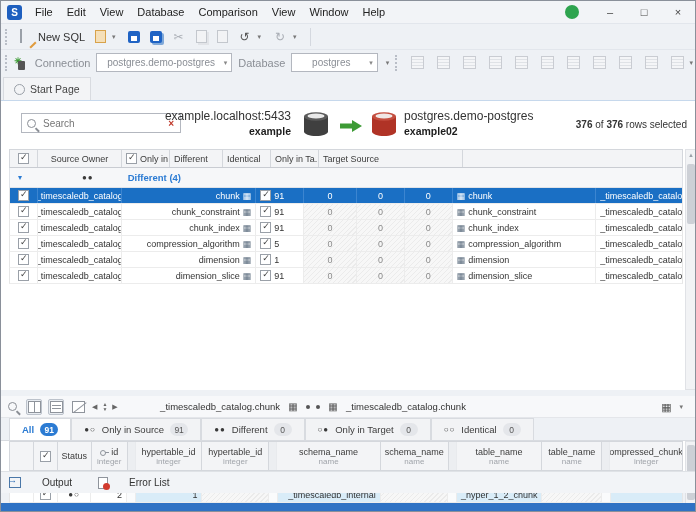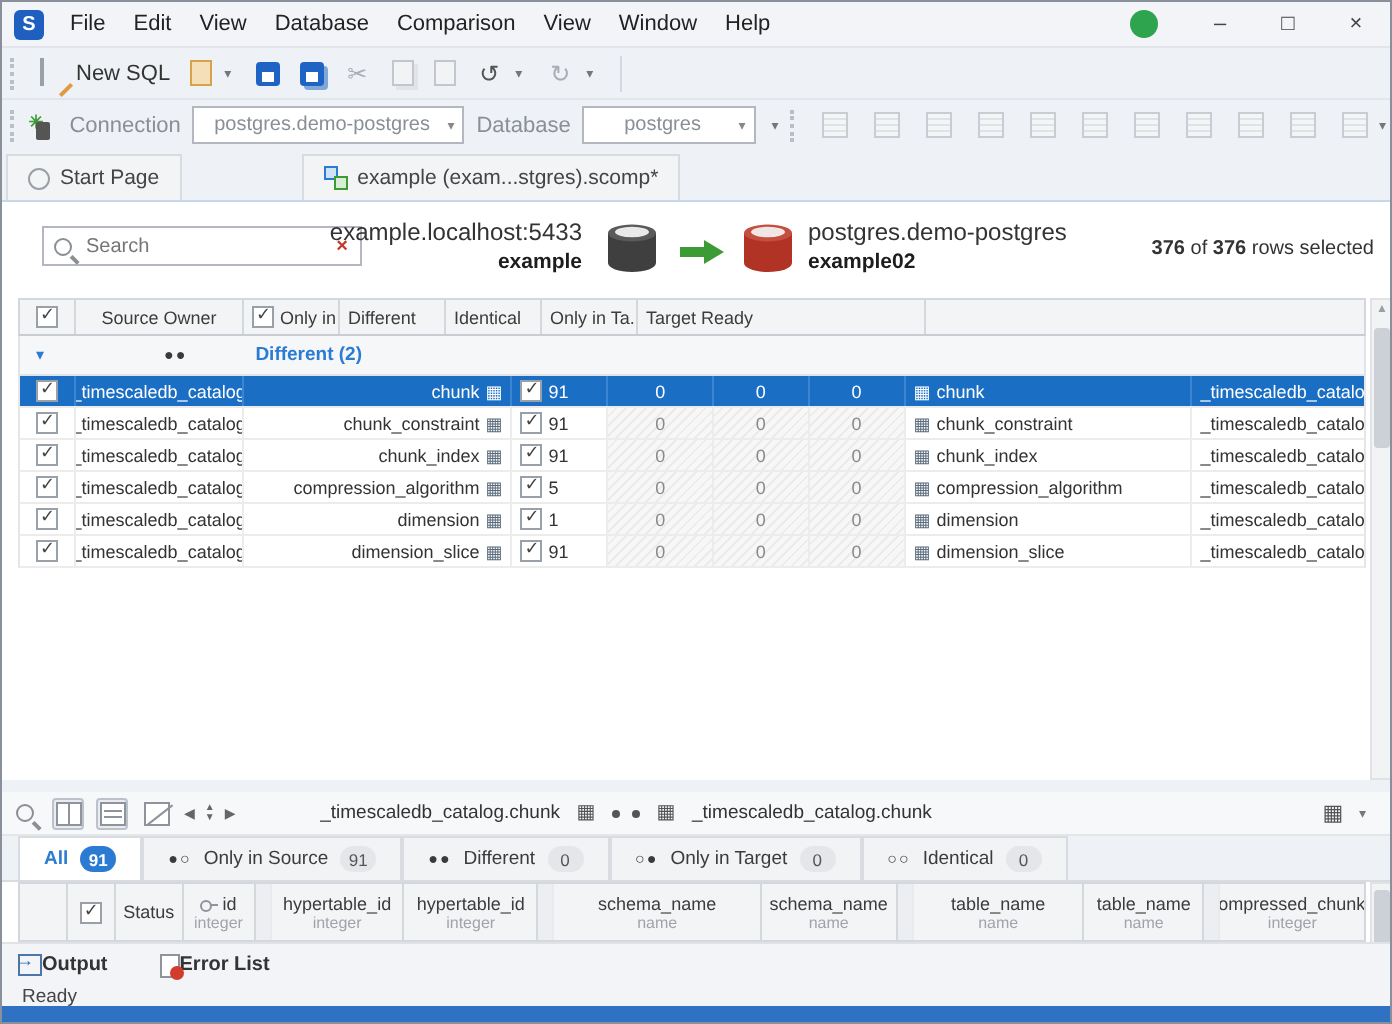--- a/index.html
+++ b/index.html
@@ -149,21 +149,21 @@
   .bc.src{background:#d9ecf8;}
   .bc.hatch{background:repeating-linear-gradient(135deg,#f7f7f7 0 2.5px,#ebebeb 2.5px 3.5px);}
   .stat{font-size:8px;letter-spacing:1px;color:#3a3a3a;justify-content:center;}
   .rowarrow{color:#2b7bd3;font-size:10px;}
   .keyic{width:9px;height:5px;position:relative;display:inline-block;margin-right:2px;}
   .keyic::before{content:"";position:absolute;left:0;top:1px;width:4px;height:4px;border:1px solid #8f949c;border-radius:50%;}
   .keyic::after{content:"";position:absolute;left:5px;top:3px;width:4px;height:1px;background:#8f949c;}
   .vs2{top:340px;height:95px;left:684px;}
   
   .ftabs{position:absolute;bottom:18px;left:0;right:0;height:22px;background:#f2f4f7;border-top:1px solid #dfe2e6;display:flex;align-items:center;padding-left:8px;gap:26px;}
-  .ftab{display:flex;align-items:flex-start;gap:0;font-size:10px;color:#333;font-weight:bold;}
+  .ftab{display:flex;align-items:flex-start;gap:21px;font-size:10px;color:#333;}
   .outic{width:12px;height:11px;border:1px solid #4a77a8;position:relative;}
   .outic::after{content:"→";position:absolute;left:-2px;top:-3px;font-size:9px;color:#2b6cb5;}
   .erric{width:10px;height:12px;border:1px solid #8f949c;position:relative;background:#fff;}
   .erric::after{content:"";position:absolute;right:-3px;bottom:-2px;width:7px;height:7px;border-radius:50%;background:#d23b2e;}
   .statusbar{position:absolute;bottom:8px;left:0;right:0;height:10px;background:#f2f4f7;font-size:9.5px;color:#444;padding-left:10px;display:flex;align-items:center;}
   .bluebar{position:absolute;bottom:0;left:0;right:0;height:8px;background:#2f72c4;}
   
   .cylwrap{position:absolute;display:flex;align-items:center;}
 </style>
 </head>
@@ -323,27 +323,20 @@
       <span>Synchronize...</span>
       <span class="dd">▾</span>
     </div>
   </div>
 
   <div class="abs tabbar">
     <div class="dtab">
       <span style="width:11px;height:11px;border:1.5px solid #9aa0a8;border-radius:50%;position:relative;"></span>
       <span>Start Page</span>
     </div>
-    <div class="dtab" style="margin-left:60px;">
-      <span style="position:relative;width:12px;height:12px;">
-        <span style="position:absolute;left:0;top:0;width:7px;height:7px;border:1px solid #2b7bd3;background:#cfe3f7;"></span>
-        <span style="position:absolute;right:0;bottom:0;width:7px;height:7px;border:1px solid #3d9b35;background:#d8eed4;"></span>
-      </span>
-      <span>example (exam...stgres).scomp*</span>
-    </div>
   </div>
 
   <div class="abs docarea">
 
     <div class="searchrow">
       <div class="searchbox">
         <span class="mag"></span>
         <input placeholder="Search" style="">
         <span class="clearx">×</span>
       </div>
@@ -388,26 +381,26 @@
             <span class="cb on" style="margin:0;"></span>
           </div>
         <div class="oh uc1">Source Owner</div>
         <div class="oh uc3">
             <span class="cb on"></span>
             <span>Only in Sou</span>
           </div>
         <div class="oh uc4">Different</div>
         <div class="oh uc5">Identical</div>
         <div class="oh uc6">Only in Ta...</div>
-        <div class="oh uc7">Target Ready</div>
+        <div class="oh uc7">Target Source</div>
       </div>
       <div class="grouprow">
         <span class="gchev">▾</span>
         <span class="gglyph">●●</span>
-        <span class="glabel">Different (2)</span>
+        <span class="glabel">Different (4)</span>
       </div>
       <div id="object-rows">
           <div class="orow sel">
             <div class="oc uc0" style="justify-content:center;">
               <span class="cb on" style="margin:0;"></span>
             </div>
             <div class="oc uc1 txc">_timescaledb_catalog</div>
             <div class="oc uc2 txr">
               <span>chunk</span>
               <span class="tic">▦</span>
@@ -727,18 +720,15 @@
     <div class="ftab">
       <span class="outic"></span>
       <span>Output</span>
     </div>
     <div class="ftab">
       <span class="erric"></span>
       <span>Error List</span>
     </div>
   </div>
 
-  <div class="statusbar">
-    <span>Ready</span>
-  </div>
   <div class="bluebar"></div>
 
 </div>
 
 </body></html>

